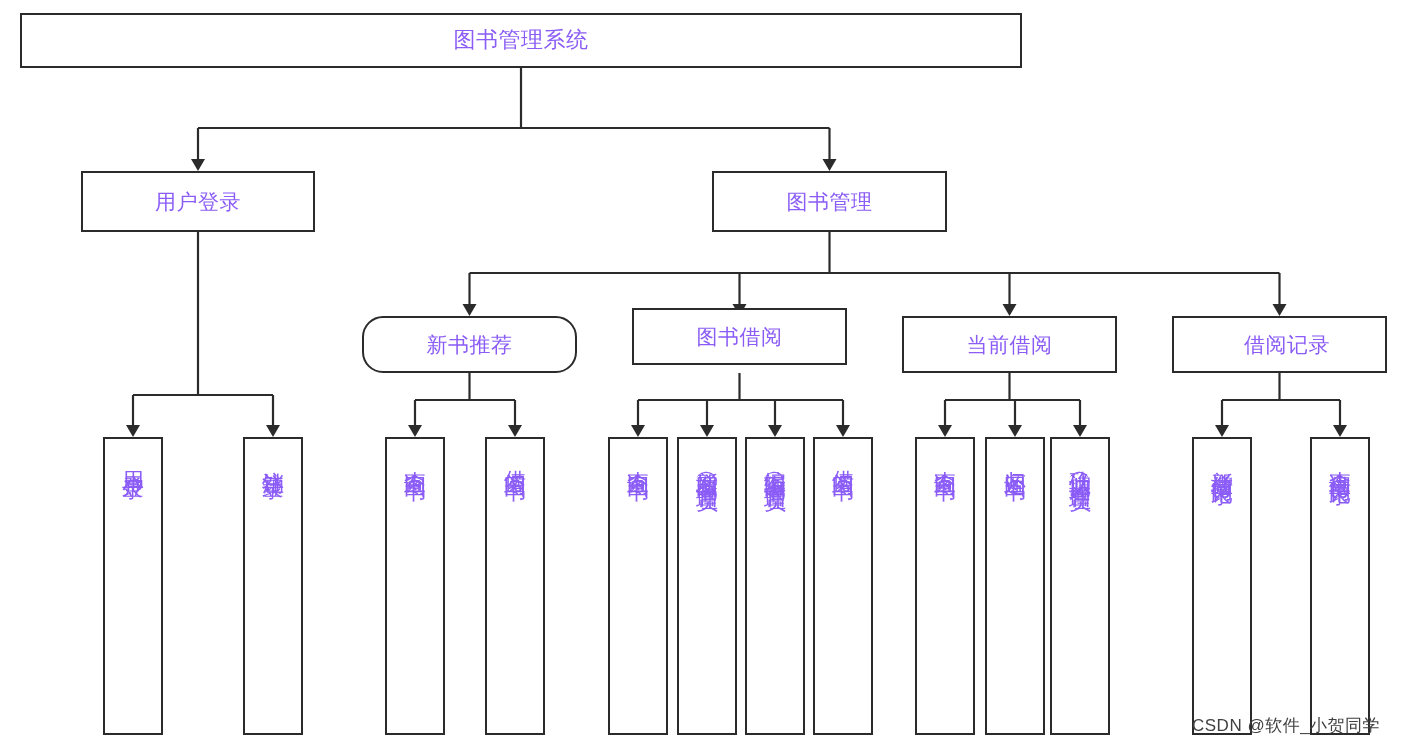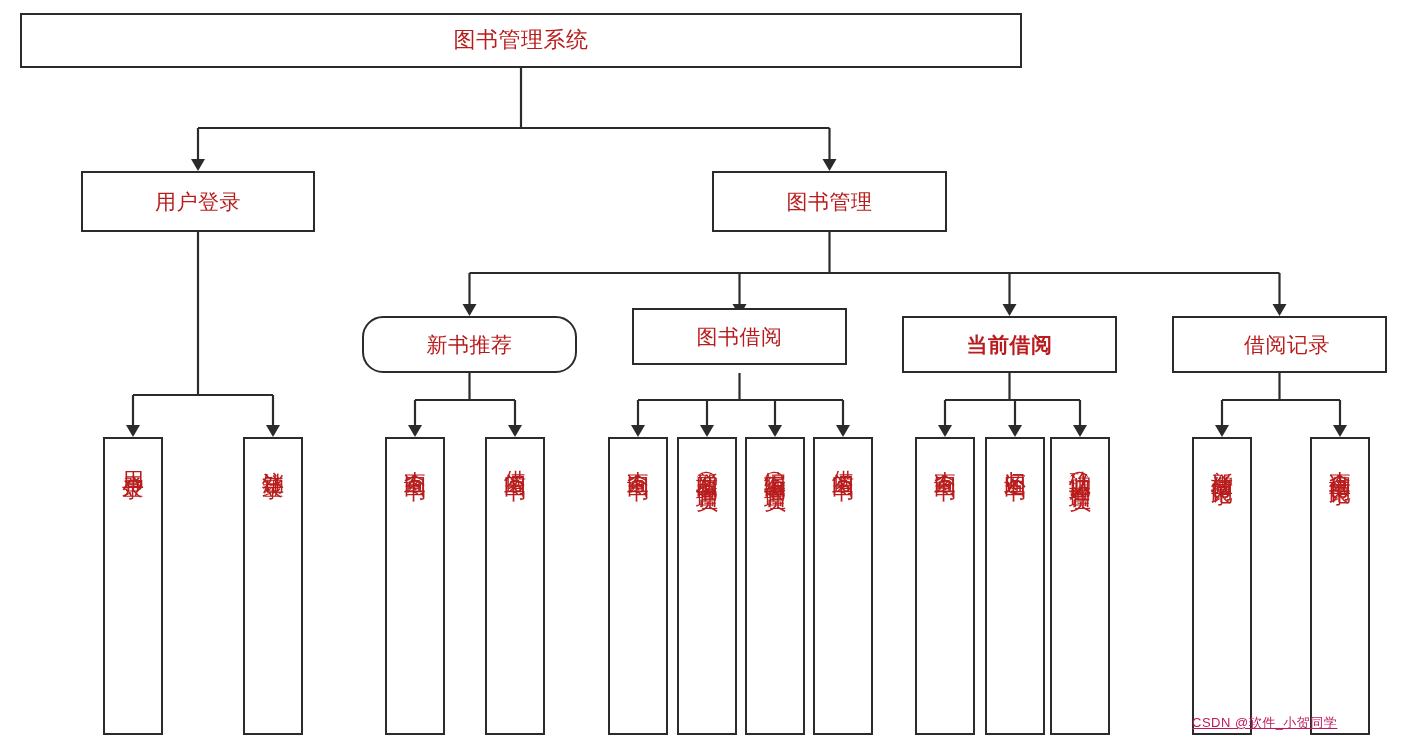--- a/index.html
+++ b/index.html
@@ -25,21 +25,21 @@
     display: flex;
     align-items: center;
     justify-content: center;
     color: #1b1b1b;
   }
   .node-label {
     display: block;
     text-align: center;
     line-height: 1.12;
     white-space: nowrap;
-    color: #b91c1c;
+    color: #8b5cf6;
   }
   .node.horizontal .node-label {
     font-size: 21px;
     letter-spacing: 0.5px;
   }
   .node.root .node-label {
     font-size: 22px;
     letter-spacing: 0.5px;
   }
   .node.vertical {
@@ -65,26 +65,25 @@
   #edges path, #edges line {
     stroke: #2b2b2b;
     stroke-width: 2.2;
     fill: none;
   }
   #edges polygon {
     fill: #2b2b2b;
   }
   .watermark {
     position: absolute;
-    font-size: 13px;
-    color: #be185d;
+    font-size: 17px;
+    color: #404040;
     letter-spacing: 0.5px;
     white-space: nowrap;
     user-select: none;
-    text-decoration: underline;
   }
 </style>
 </head>
 <body>
 
 <div id="canvas">
   <svg id="edges" viewBox="0 0 1405 747" preserveAspectRatio="none" aria-hidden="true">
       <line x1="521" y1="68" x2="521" y2="128"></line>
       <line x1="198" y1="128" x2="829.5" y2="128"></line>
       <line x1="198" y1="128" x2="198" y2="161"></line>
@@ -147,21 +146,21 @@
       </div>
       <div class="node horizontal" style="left: 712px; top: 171px; width: 235px; height: 61px;">
         <span class="node-label">图书管理</span>
       </div>
       <div class="node horizontal" style="left: 362px; top: 316px; width: 215px; height: 57px; border-radius: 21px;">
         <span class="node-label">新书推荐</span>
       </div>
       <div class="node horizontal" style="left: 632px; top: 308px; width: 215px; height: 57px;">
         <span class="node-label">图书借阅</span>
       </div>
-      <div class="node horizontal" style="left: 902px; top: 316px; width: 215px; height: 57px; font-weight: bold;">
+      <div class="node horizontal" style="left: 902px; top: 316px; width: 215px; height: 57px;">
         <span class="node-label">当前借阅</span>
       </div>
       <div class="node horizontal" style="left: 1172px; top: 316px; width: 215px; height: 57px; padding-left: 15px;">
         <span class="node-label">借阅记录</span>
       </div>
       <div class="node vertical" style="left: 103px; top: 437px; width: 60px; height: 298px;">
         <span class="node-label">用户登录</span>
       </div>
       <div class="node vertical" style="left: 243px; top: 437px; width: 60px; height: 298px;">
         <span class="node-label">注销登录</span>

